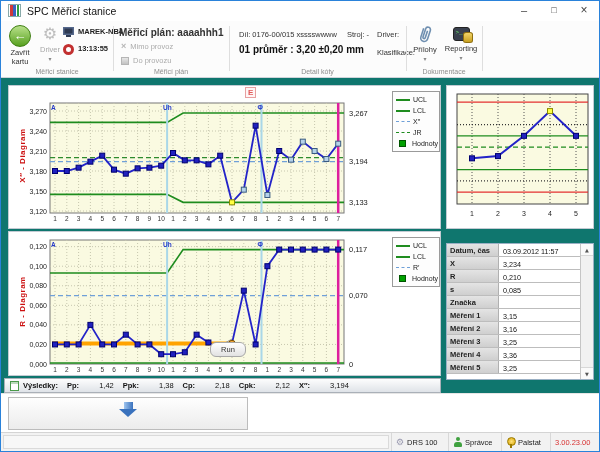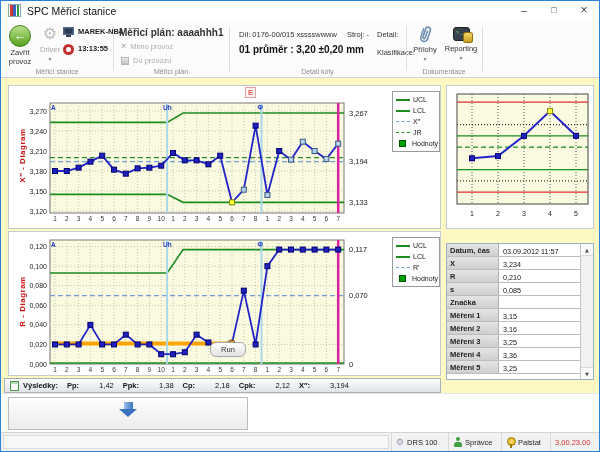--- a/index.html
+++ b/index.html
@@ -1,17 +1,17 @@
 <!DOCTYPE html>
 <html><head>
 <meta charset="utf-8">
 <style>
 *{margin:0;padding:0;box-sizing:border-box}
 html,body{width:600px;height:452px;font-family:"Liberation Sans","DejaVu Sans",sans-serif;background:#9a9a9a;overflow:hidden}
-.window{position:relative;width:600px;height:452px;background:#fef9c3;border:1px solid #2a82da;overflow:hidden}
+.window{position:relative;width:600px;height:452px;background:#0f766e;border:1px solid #2a82da;overflow:hidden}
 
 
 .titlebar{position:absolute;left:0;top:0;width:598px;height:20px;background:#ffffff}
 .app-icon{position:absolute;left:7px;top:3px;width:13px;height:13px;border:1px solid #8aa;background:linear-gradient(90deg,#fff 0 12%,#d03a3a 12% 32%,#fff 32% 40%,#3a62c0 40% 62%,#fff 62% 70%,#2f9e3f 70% 88%,#fff 88%)}
 .title-text{position:absolute;left:26px;top:4px;font-size:10.5px;color:#111}
 .winbtn{position:absolute;top:0;width:30px;height:19px;line-height:18px;text-align:center;font-size:11px;color:#444}
 #btn-min{left:508px}#btn-max{left:538px;font-size:9px}#btn-close{left:568px;font-size:12px}
 
 
 .ribbon{position:absolute;left:0;top:20px;width:598px;height:57px;background:#fcfcfc;border-bottom:1px solid #cfd4da}
@@ -107,21 +107,21 @@
     <div class="winbtn" id="btn-max">□</div>
     <div class="winbtn" id="btn-close">×</div>
   </div>
 
   <div class="ribbon">
     <div class="rgroup" id="g1">
       <div class="bigbtn" style="left:2px;width:34px">
         <div class="ic-back"><span>←</span></div>
         <div class="bb-label">
             <div>Zavřít</div>
-            <div>provoz</div>
+            <div>kartu</div>
           </div>
       </div>
       <div class="bigbtn disabled" style="left:36px;width:26px">
         <div class="ic-gear-big"><span>⚙</span></div>
         <div class="bb-label">Driver</div>
         <div class="caret">▾</div>
       </div>
       <div class="g1stack">
         <div class="srow">
             <span class="ic-monitor"></span>
@@ -146,21 +146,21 @@
         <span class="ic-grid"></span>
         <span>Do provozu</span>
       </div>
       <div class="gcaption">Měřicí plán</div>
     </div>
     <div class="vsep" style="left:228px"></div>
 
     <div class="rgroup" id="g3">
       <div class="g3txt" style="left:10px;top:9px">Díl: 0176-00/015 xsssswwww</div>
       <div class="g3txt" style="left:118px;top:9px">Stroj: -</div>
-      <div class="g3txt" style="left:148px;top:9px">Detail:</div>
+      <div class="g3txt" style="left:148px;top:9px">Driver:</div>
       <div class="dim-big">01 průměr : 3,20 ±0,20 mm</div>
       <div class="g3txt" style="left:148px;top:27px">Klasifikace:</div>
       <div class="gcaption">Detail kóty</div>
     </div>
     <div class="vsep" style="left:405px"></div>
 
     <div class="rgroup" id="g4">
       <div class="bigbtn" style="left:36px;width:38px">
         <div class="ic-report"></div>
         <div class="bb-label" style="margin-top:4px">Reporting</div>

